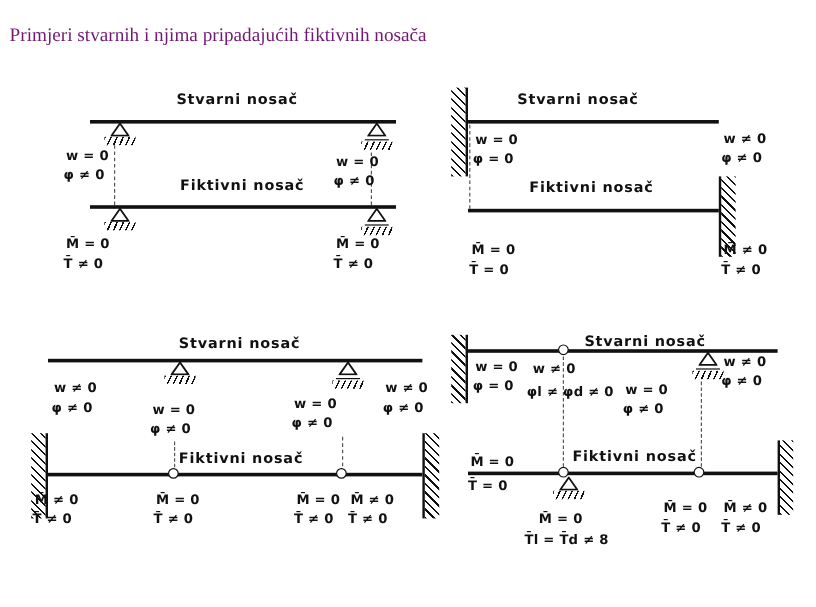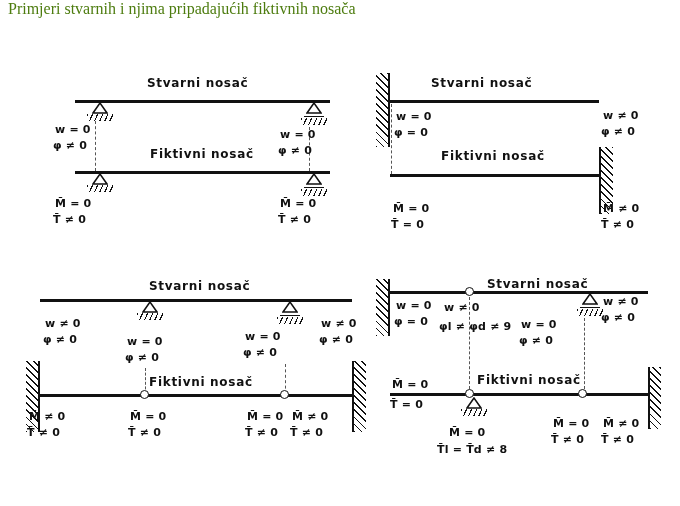--- a/index.html
+++ b/index.html
@@ -1,18 +1,18 @@
 <!DOCTYPE html>
 <html><head>
 <meta charset="utf-8">
 <style>
   html,body{margin:0;padding:0;background:#ffffff;}
   #fig{position:relative;width:680px;height:506px;background:#ffffff;overflow:hidden;
        font-family:"DejaVu Sans",sans-serif;color:#111;}
-  .page-title{position:absolute;left:8px;top:0;font:16px "Liberation Serif",serif;color:#4d7c0f;}
+  .page-title{position:absolute;left:8px;top:21px;font:16px "Liberation Serif",serif;color:#701a75;}
   .lbl{position:absolute;font:700 11px "DejaVu Sans",sans-serif;color:#111;white-space:nowrap;letter-spacing:.2px;}
   .btitle{position:absolute;font:700 12px "DejaVu Sans",sans-serif;color:#111;white-space:nowrap;letter-spacing:.7px;}
   .beam{position:absolute;height:2.6px;background:#111;}
   .vdash{position:absolute;width:0;border-left:1.4px dashed #555;}
   .support{position:absolute;display:flex;flex-direction:column;align-items:center;}
   .gapline{width:20px;height:0;border-top:1.5px solid #111;margin-top:2px;}
   .hatch{height:7px;background:repeating-linear-gradient(115deg,#111 0 1.2px,transparent 1.2px 4.6px);}
   .wall{position:absolute;background:repeating-linear-gradient(45deg,#111 0 1.3px,transparent 1.3px 5px);}
   .wall.rface{border-right:2.6px solid #111;}
   .wall.lface{border-left:2.6px solid #111;}
@@ -146,21 +146,21 @@
     <svg width="16" height="12" viewBox="0 0 16 12">
         <polygon points="8,1 1,11 15,11" fill="#fff" stroke="#111" stroke-width="1.5"></polygon>
       </svg>
     <div class="gapline"></div>
     <div class="hatch" style="width:26px;margin-top:1px"></div>
   </div>
 
   <div class="lbl" style="left:396px;top:299px">w = 0</div>
   <div class="lbl" style="left:394px;top:315px">φ = 0</div>
   <div class="lbl" style="left:444px;top:301px">w ≠ 0</div>
-  <div class="lbl" style="left:439px;top:320px">φl ≠ φd ≠ 9</div>
+  <div class="lbl" style="left:439px;top:320px">φl ≠ φd ≠ 0</div>
   <div class="lbl" style="left:521px;top:318px">w = 0</div>
   <div class="lbl" style="left:519px;top:334px">φ ≠ 0</div>
   <div class="lbl" style="left:603px;top:295px">w ≠ 0</div>
   <div class="lbl" style="left:601px;top:311px">φ ≠ 0</div>
 
   <div class="vdash" style="left:469px;top:297px;height:92px"></div>
   <div class="vdash" style="left:584px;top:318px;height:71px"></div>
 
   <div class="btitle" style="left:477px;top:373px">Fiktivni nosač</div>
   <div class="beam" style="left:390px;top:393px;width:258px"></div>

